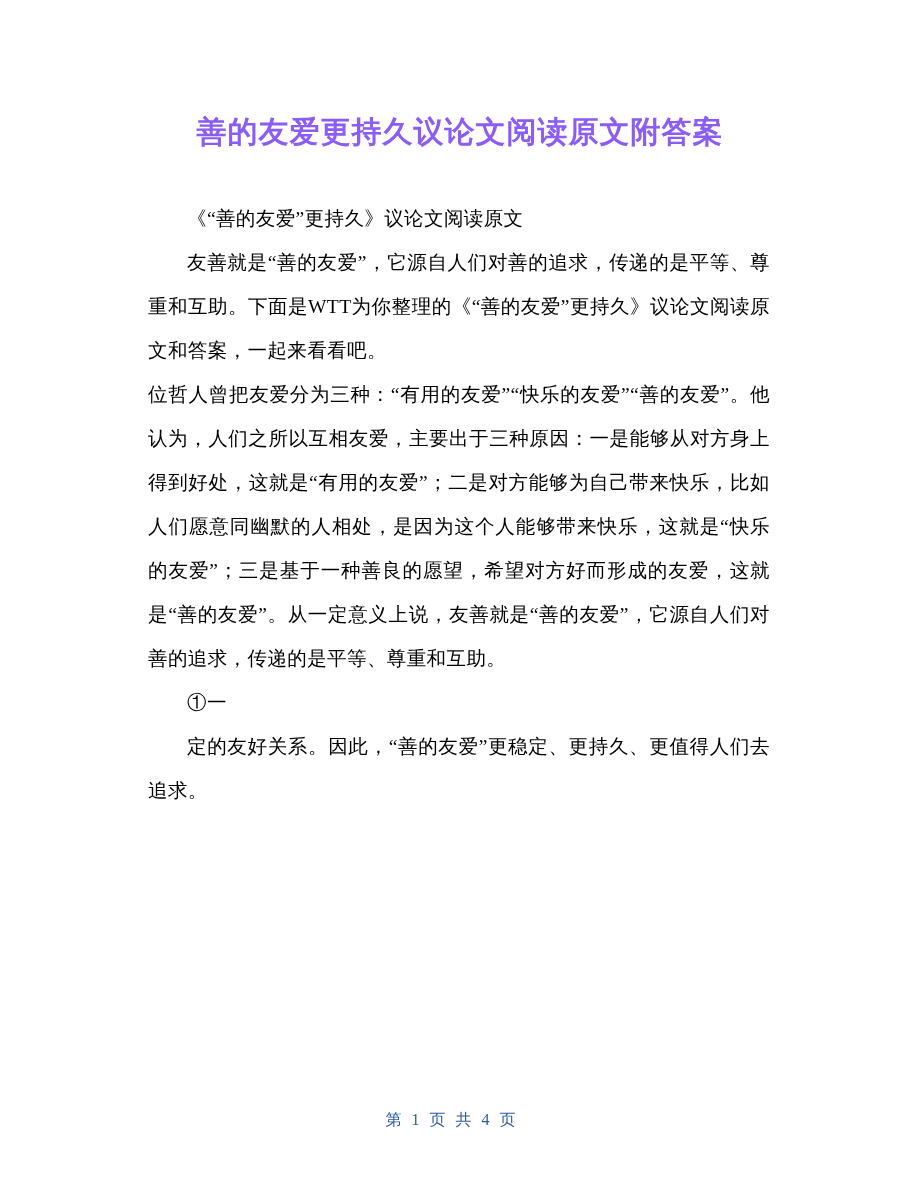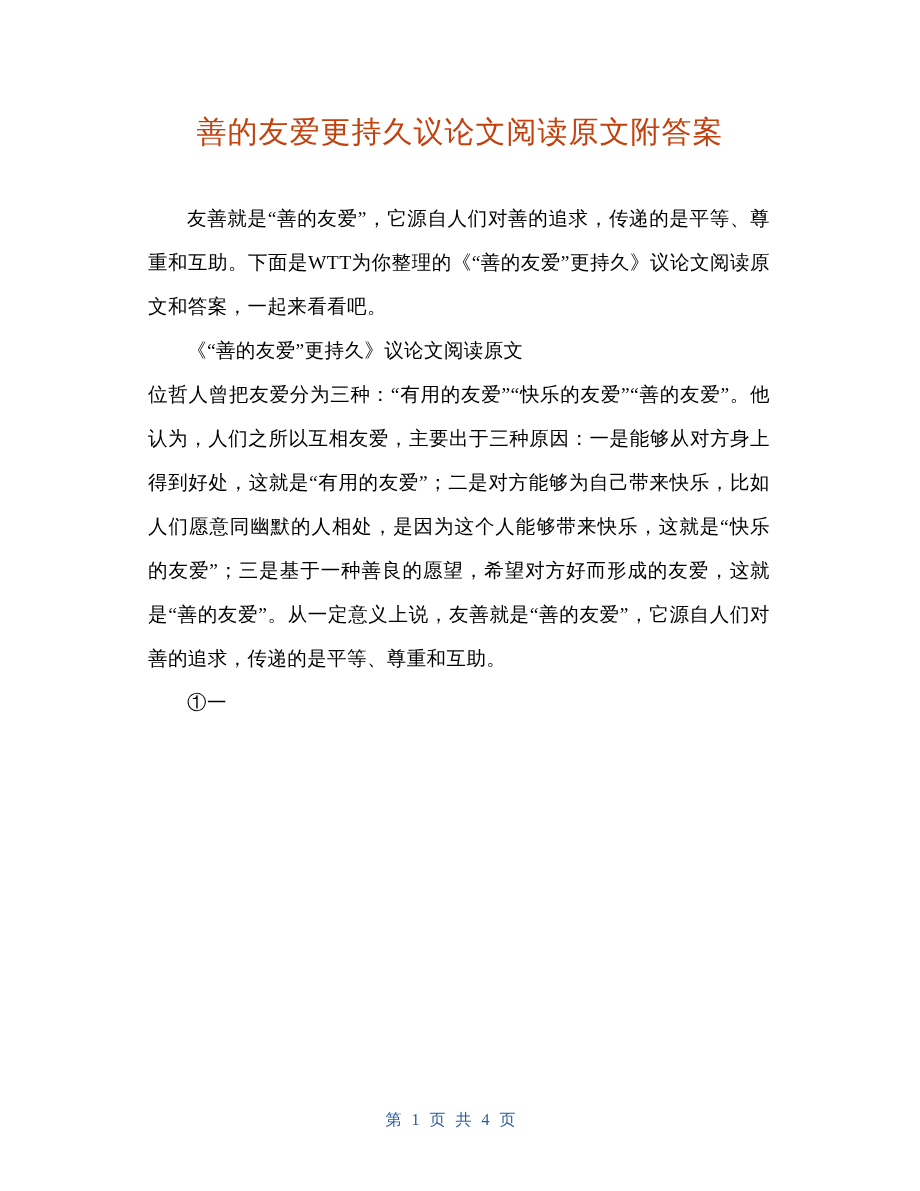--- a/index.html
+++ b/index.html
@@ -17,23 +17,23 @@
   }
   .page {
     width: 920px;
     height: 1191px;
     box-sizing: border-box;
     padding: 0;
     position: relative;
     background: #ffffff;
   }
   .doc-title {
-    color: #c2410c;
+    color: #8b5cf6;
     font-family: "Liberation Sans", "DejaVu Sans", sans-serif;
-    font-weight: normal;
+    font-weight: bold;
     font-size: 30px;
     letter-spacing: 1px;
     text-align: center;
     margin: 0;
     padding: 112px 0 0 0;
     line-height: 1.3;
   }
   .body-block {
     margin: 0;
     padding: 46px 150px 0 148px;
@@ -69,23 +69,24 @@
   }
 </style>
 </head>
 <body>
 
 <div class="page">
 
   <h1 class="doc-title">善的友爱更持久议论文阅读原文附答案</h1>
 
   <div class="body-block">
+    <p class="para indent">《“善的友爱”更持久》议论文阅读原文</p>
     <p class="para indent">友善就是“善的友爱”，它源自人们对善的追求，传递的是平等、尊重和互助。下面是WTT为你整理的《“善的友爱”更持久》议论文阅读原文和答案，一起来看看吧。</p>
-    <p class="para indent">《“善的友爱”更持久》议论文阅读原文</p>
     <p class="para noindent">位哲人曾把友爱分为三种：“有用的友爱”“快乐的友爱”“善的友爱”。他认为，人们之所以互相友爱，主要出于三种原因：一是能够从对方身上得到好处，这就是“有用的友爱”；二是对方能够为自己带来快乐，比如人们愿意同幽默的人相处，是因为这个人能够带来快乐，这就是“快乐的友爱”；三是基于一种善良的愿望，希望对方好而形成的友爱，这就是“善的友爱”。从一定意义上说，友善就是“善的友爱”，它源自人们对善的追求，传递的是平等、尊重和互助。</p>
     <p class="para indent">①一</p>
+    <p class="para indent">定的友好关系。因此，“善的友爱”更稳定、更持久、更值得人们去追求。</p>
   </div>
 
   <div class="footer">
     <span class="num">第 1 页 共 4 页</span>
   </div>
 
 </div>
 
 </body></html>

